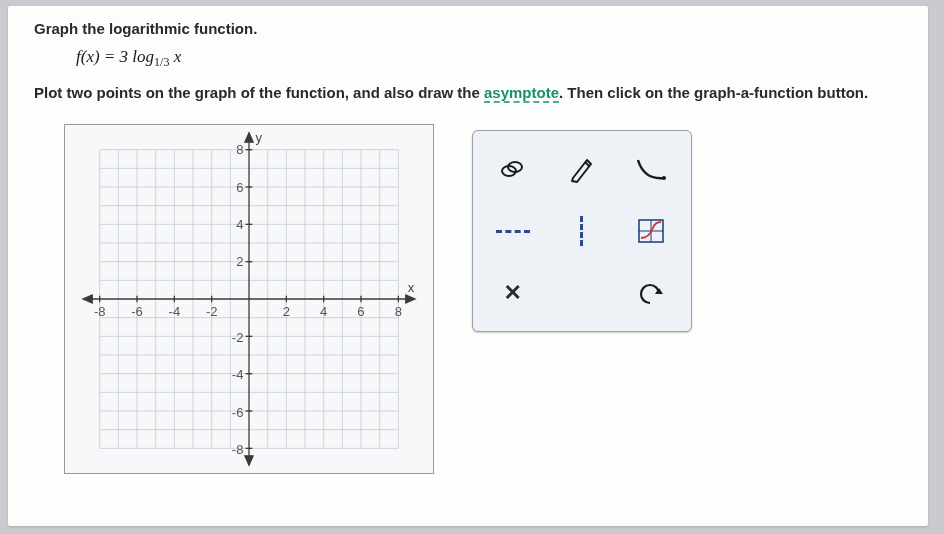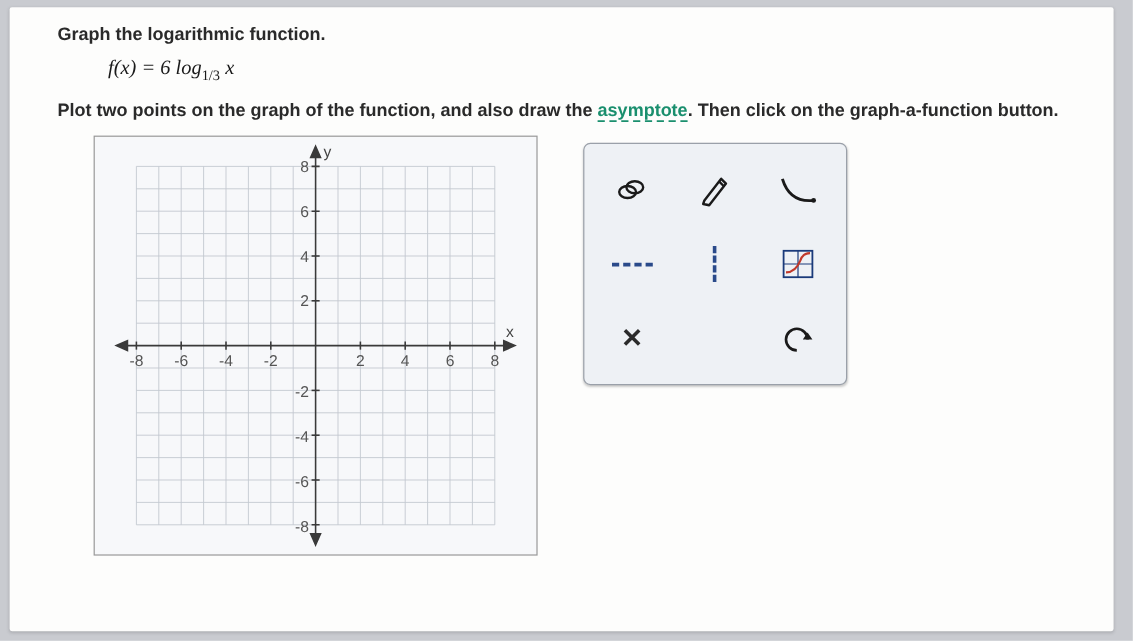--- a/index.html
+++ b/index.html
@@ -9,42 +9,42 @@
     width: 944px;
     height: 534px;
     overflow: hidden;
     position: relative;
   }
   .sheet {
     background: #fdfdfc;
     width: 920px;
     min-height: 520px;
     margin: 6px 0 0 8px;
-    padding: 14px 18px 18px 40px;
+    padding: 14px 18px 18px 26px;
     border-radius: 2px;
     box-shadow: 0 1px 3px rgba(0,0,0,.15);
   }
   .q-title {
     font-weight: bold;
     font-size: 15px;
     color: #2a2a2a;
     margin-bottom: 10px;
   }
   .formula {
     font-family: "Times New Roman", serif;
     font-style: italic;
     font-size: 17px;
     color: #1a1a1a;
     margin: 6px 0 14px 42px;
   }
   .formula .sub { font-size: 12px; vertical-align: sub; font-style: normal; }
   .instruction {
     font-size: 15px;
     color: #2a2a2a;
-    margin-bottom: 12px;
+    margin-bottom: 23px;
   }
   .instruction b { font-weight: bold; }
   .term-link {
     color: #1a8f6e;
     text-decoration: underline dashed;
     text-underline-offset: 3px;
   }
   .workarea {
     display: flex;
     align-items: flex-start;
@@ -106,21 +106,21 @@
     font-weight: bold;
   }
 </style>
 </head>
 <body>
 
 <div class="sheet">
   <div class="q-title">Graph the logarithmic function.</div>
 
   <div class="formula">
-    <span>f(x) = 6 log</span><span class="sub">1/3</span><span> x</span>
+    <span>f(x) = 3 log</span><span class="sub">1/3</span><span> x</span>
   </div>
 
   <div class="instruction">
     <b><span>Plot two points on the graph of the function, and also draw the </span><span class="term-link">asymptote</span><span>. Then click on the graph-a-function button.</span></b>
   </div>
 
   <div class="workarea">
     <div class="graph-wrap">
       <svg class="graph" viewBox="-9 -9 18 18">
 

